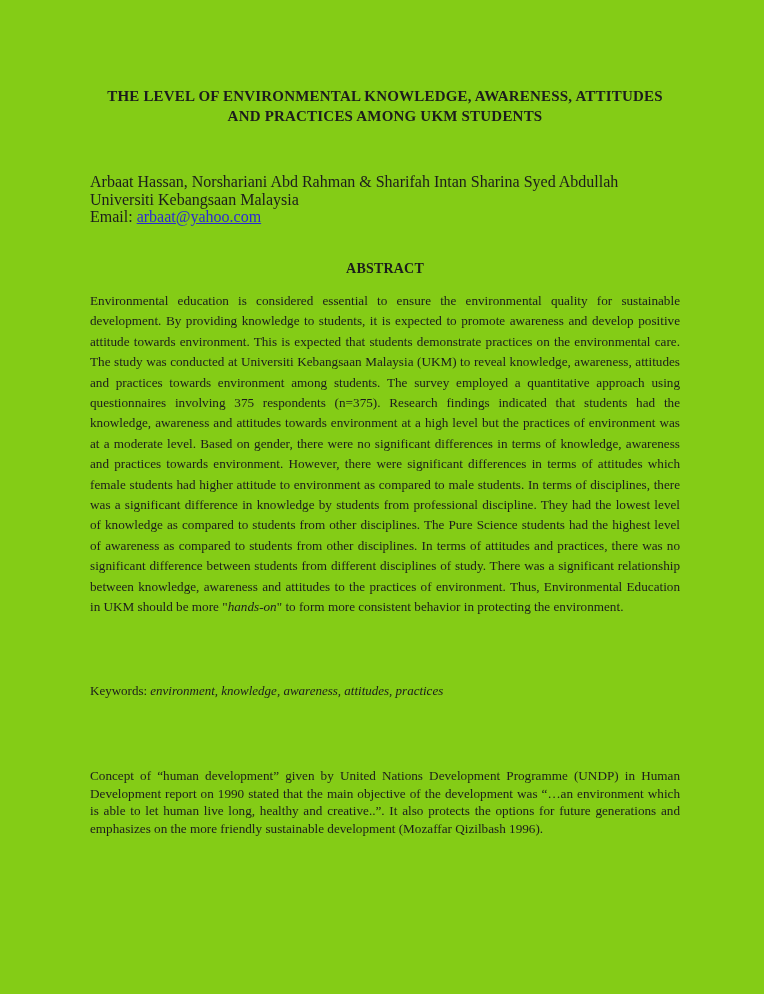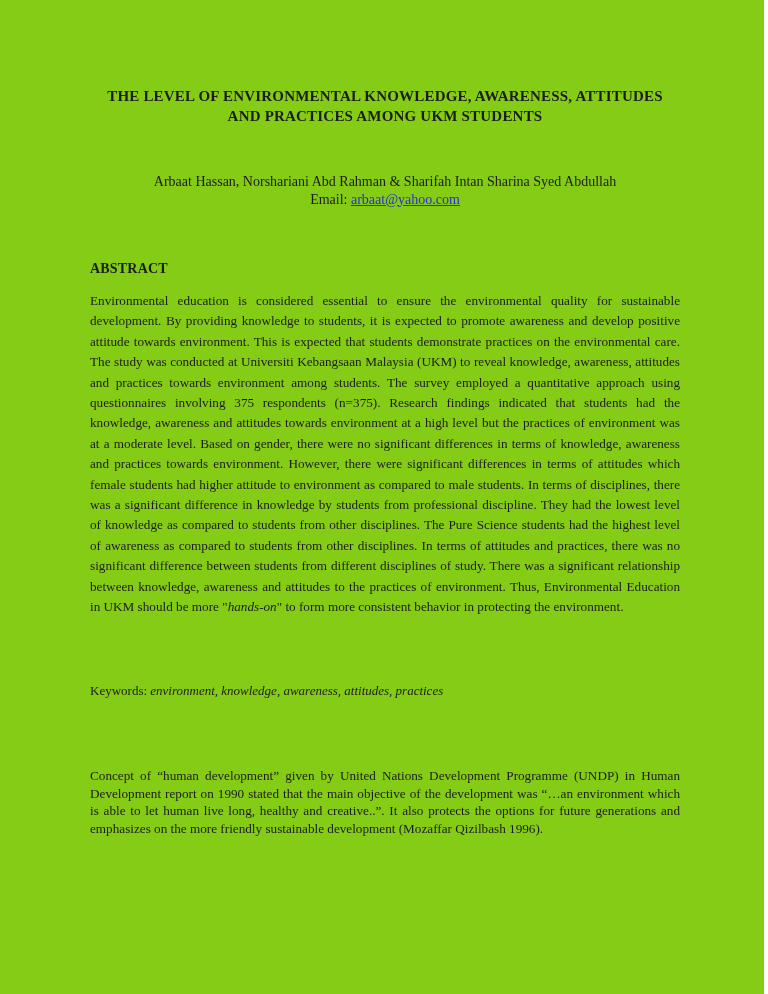--- a/index.html
+++ b/index.html
@@ -24,34 +24,35 @@
   .title-block {
     top: 86px;
     text-align: center;
     font-weight: bold;
     font-size: 15px;
     line-height: 20px;
     letter-spacing: 0.2px;
   }
   .authors-block {
     top: 173px;
-    text-align: center;
-    font-size: 14px;
+    text-align: left;
+    font-size: 16px;
     line-height: 17.5px;
   }
   .email-link {
     color: #2b2bd4;
     text-decoration: underline;
     cursor: pointer;
   }
   .section-heading {
     font-weight: bold;
     font-size: 14px;
     line-height: 18px;
     letter-spacing: 0.2px;
+    text-align: center;
   }
   .abstract-heading { top: 260px; }
   .abstract-body {
     top: 291px;
     font-size: 13.2px;
     line-height: 20.4px;
     text-align: justify;
   }
   .keywords-line {
     top: 682px;
@@ -73,20 +74,21 @@
 
 <div class="page">
 
   <div class="block title-block">
     <div>THE LEVEL OF ENVIRONMENTAL KNOWLEDGE, AWARENESS, ATTITUDES</div>
     <div>AND PRACTICES AMONG UKM STUDENTS</div>
   </div>
 
   <div class="block authors-block">
     <div>Arbaat Hassan, Norshariani Abd Rahman &amp; Sharifah Intan Sharina Syed Abdullah</div>
+    <div>Universiti Kebangsaan Malaysia</div>
     <div><span>Email: </span><a class="email-link">arbaat@yahoo.com</a></div>
   </div>
 
   <div class="block section-heading abstract-heading">ABSTRACT</div>
 
   <div class="block abstract-body"><span>Environmental education is considered essential to ensure the environmental quality for sustainable development. By providing knowledge to students, it is expected to promote awareness and develop positive attitude towards environment. This is expected that students demonstrate practices on the environmental care. The study was conducted at Universiti Kebangsaan Malaysia (UKM) to reveal knowledge, awareness, attitudes and practices towards environment among students. The survey employed a quantitative approach using questionnaires involving 375 respondents (n=375). Research findings indicated that students had the knowledge, awareness and attitudes towards environment at a high level but the practices of environment was at a moderate level. Based on gender, there were no significant differences in terms of knowledge, awareness and practices towards environment. However, there were significant differences in terms of attitudes which female students had higher attitude to environment as compared to male students.  In terms of disciplines, there was a significant difference in knowledge by students from professional discipline. They had the lowest level of knowledge as compared to students from other disciplines. The Pure Science students had the highest level of awareness as compared to students from other disciplines. In terms of attitudes and practices, there was no significant difference between students from different disciplines of study. There was a significant relationship between knowledge, awareness and attitudes to the practices of environment. Thus, Environmental Education in UKM should be more "</span><span class="italic">hands-on</span><span>" to form more consistent behavior in protecting the environment.</span></div>
 
   <div class="block keywords-line"><span>Keywords: </span><span class="kw-list">environment, knowledge, awareness, attitudes, practices</span></div>
 
 

